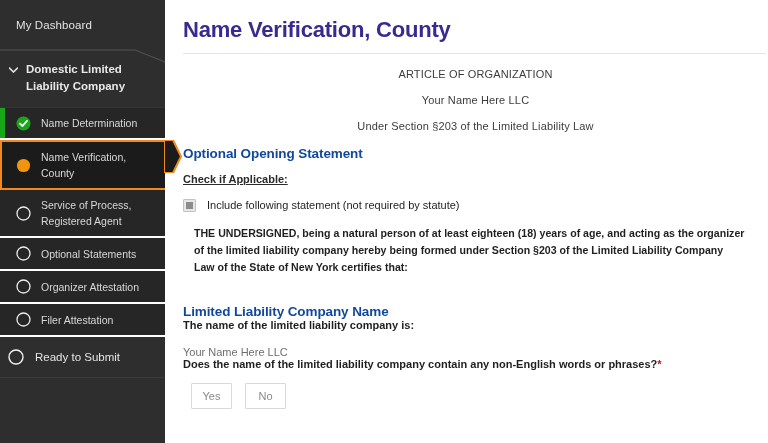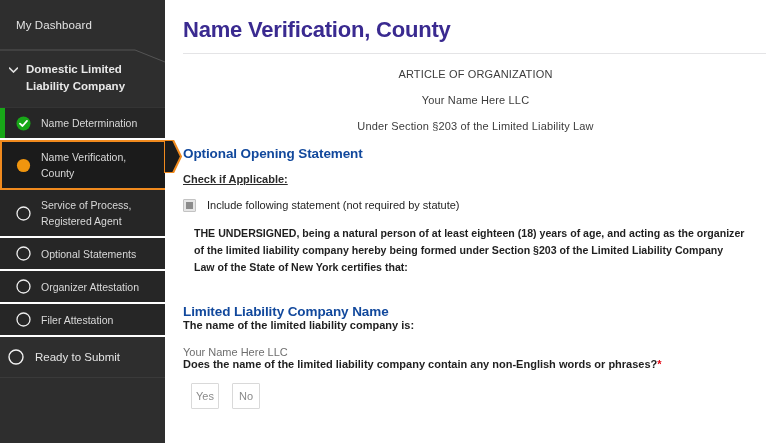--- a/index.html
+++ b/index.html
@@ -182,21 +182,21 @@
   }
   .question {
     font-size: 11px;
     color: #1f1f1f;
     font-weight: bold;
   }
   .req { color: #e3000f; font-weight: bold; }
 
   .btn-row { display: flex; gap: 13px; margin-top: 13px; padding-left: 8px; }
   .toggle-btn {
-    width: 28px; height: 26px;
+    width: 41px; height: 26px;
     border: 1px solid #d9d9d9;
     background: #fff;
     color: #8a8a8a;
     font-size: 11px;
     font-family: "Liberation Sans", sans-serif;
     cursor: pointer;
     border-radius: 1px;
   }
 </style>
 </head>

